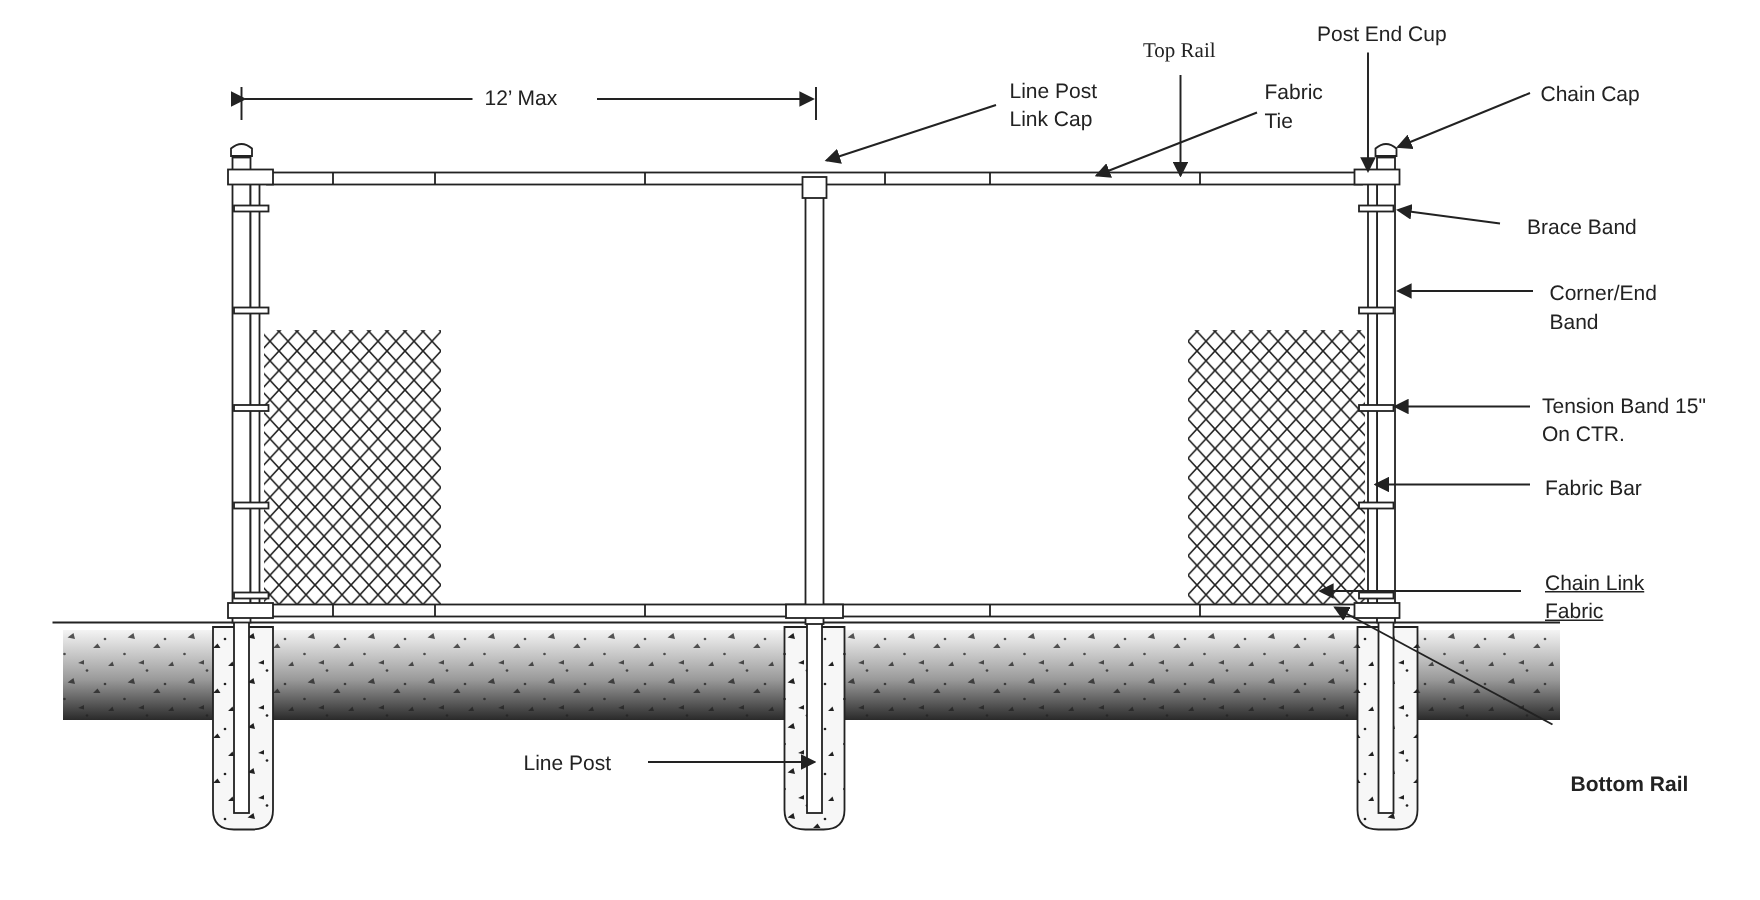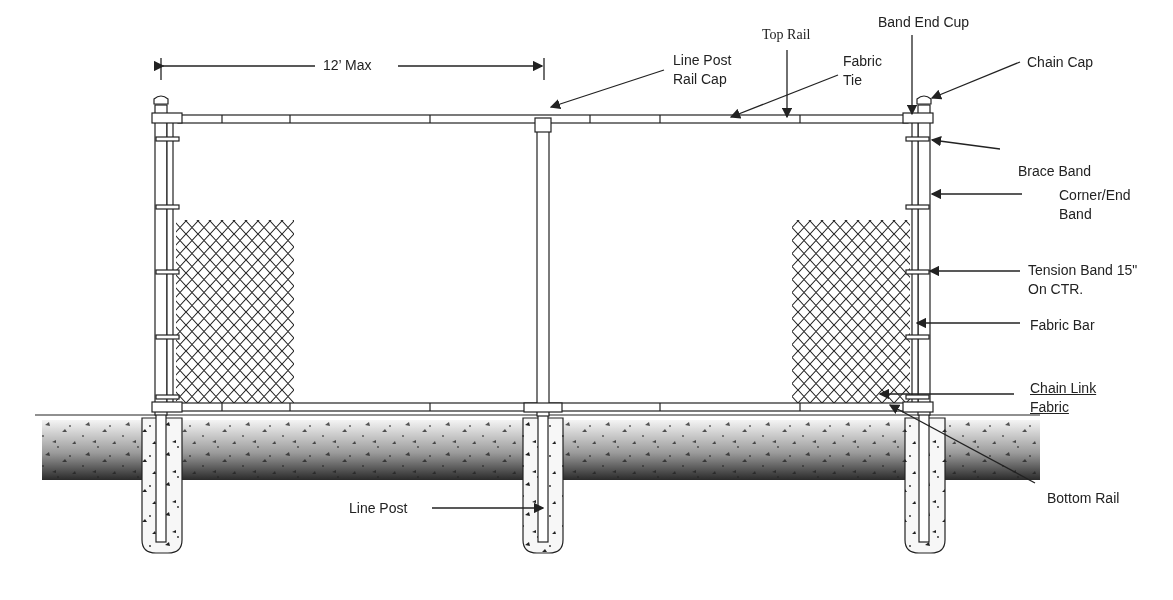--- a/index.html
+++ b/index.html
@@ -122,37 +122,37 @@
     <line x1="1014" y1="394" x2="880" y2="394" marker-end="url(#arr)"></line>
     <line x1="1035" y1="483" x2="890" y2="405" marker-end="url(#arr)"></line>
     <line x1="432" y1="508" x2="543" y2="508" marker-end="url(#arr)"></line>
   </g>
 </svg>
 
 <div class="lbl" style="left:323px;top:56px;">12’ Max</div>
 
 <div class="lbl" style="left:673px;top:51px;">
   <div>Line Post</div>
-  <div>Rail Cap</div>
+  <div>Link Cap</div>
 </div>
 <div class="lbl" style="left:762px;top:25px;font-family:Liberation Serif, serif;">Top Rail</div>
 <div class="lbl" style="left:843px;top:52px;">
   <div>Fabric</div>
   <div>Tie</div>
 </div>
-<div class="lbl" style="left:878px;top:13px;">Band End Cup</div>
+<div class="lbl" style="left:878px;top:13px;">Post End Cup</div>
 <div class="lbl" style="left:1027px;top:53px;">Chain Cap</div>
-<div class="lbl" style="left:1018px;top:142px;margin-top:20px;">Brace Band</div>
-<div class="lbl" style="left:1033px;top:186px;margin-left:26px;">
+<div class="lbl" style="left:1018px;top:142px;">Brace Band</div>
+<div class="lbl" style="left:1033px;top:186px;">
   <div>Corner/End</div>
   <div>Band</div>
 </div>
 <div class="lbl" style="left:1028px;top:261px;">
   <div>Tension Band 15"</div>
   <div>On CTR.</div>
 </div>
 <div class="lbl" style="left:1030px;top:316px;">Fabric Bar</div>
 <div class="lbl" style="left:1030px;top:379px;text-decoration:underline;">
   <div>Chain Link</div>
   <div>Fabric</div>
 </div>
-<div class="lbl" style="left:1047px;top:489px;">Bottom Rail</div>
+<div class="lbl" style="left:1047px;top:513px;font-weight:bold;">Bottom Rail</div>
 <div class="lbl" style="left:349px;top:499px;">Line Post</div>
 
 </body></html>

